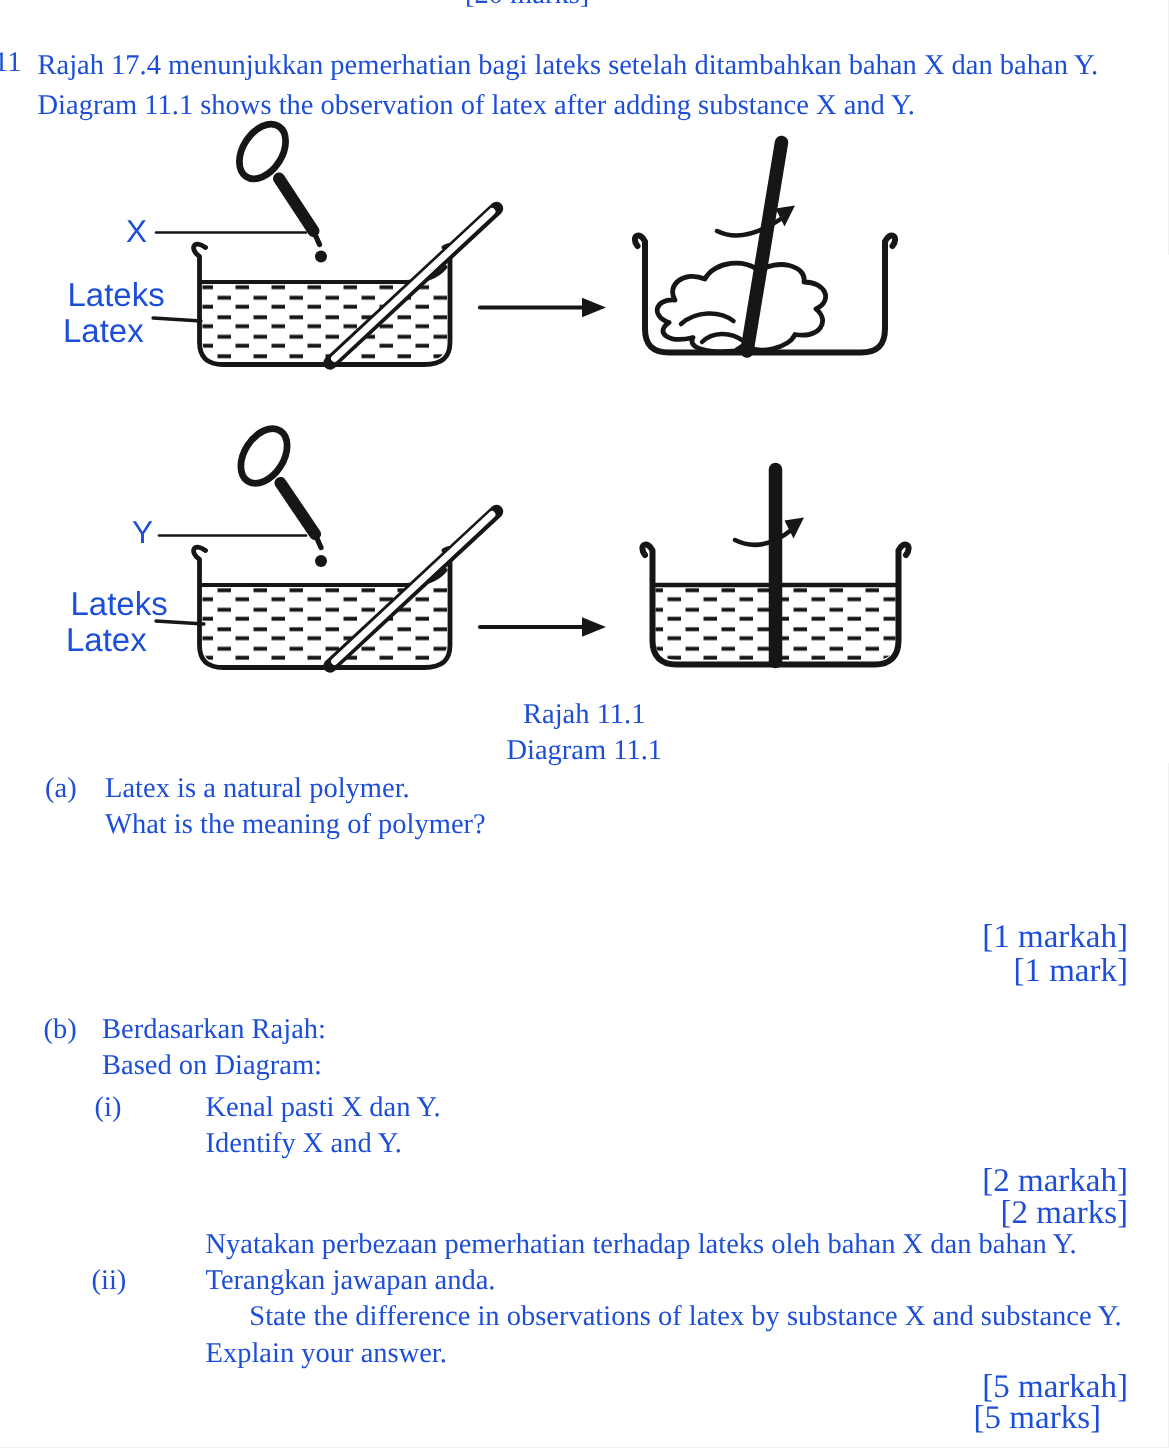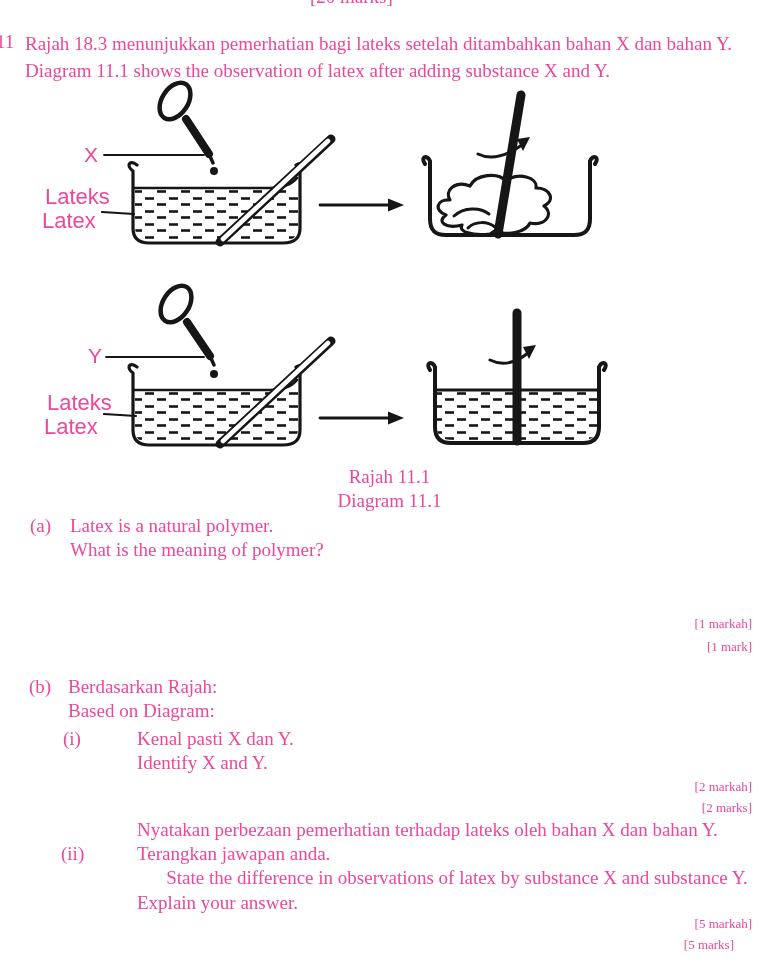--- a/index.html
+++ b/index.html
@@ -2,45 +2,45 @@
 <html><head>
 <meta charset="utf-8">
 <style>
   html,body{margin:0;padding:0;background:#e8e8e8;}
   .page{
     position:relative;
     width:779px;height:965px;
     margin:0 auto;
     background:#ffffff;
     overflow:hidden;
-    color:#ec4899;
+    color:#1d4ed8;
     font-family:"Liberation Serif", serif;
   }
   .abs{position:absolute;}
   .serif{font-family:"Liberation Serif", serif;font-size:19px;line-height:24.3px;}
   .sans{font-family:"Liberation Sans", sans-serif;}
   .it{}
   .right{text-align:right;}
-  .marks{font-size:13px;line-height:21.5px;}
+  .marks{font-size:22px;line-height:21.5px;}
   .nowrap{white-space:nowrap;}
   svg{display:block;}
   svg *{vector-effect:none;}
   .stroke{stroke:#161616;fill:none;stroke-linecap:round;stroke-linejoin:round;}
   .fillink{fill:#161616;stroke:none;}
 </style>
 </head>
 <body>
 
 <div class="page">
 
   <div class="abs serif it nowrap" style="left:310px;top:-15px;">[20 marks]</div>
 
   <div class="abs serif nowrap" style="left:-4px;top:30px;">11</div>
   <div class="abs" style="left:25px;top:30px;width:740px;">
-    <div class="serif nowrap" style="line-height:27px;">Rajah 18.3 menunjukkan pemerhatian bagi lateks setelah ditambahkan bahan X dan bahan Y.</div>
+    <div class="serif nowrap" style="line-height:27px;">Rajah 17.4 menunjukkan pemerhatian bagi lateks setelah ditambahkan bahan X dan bahan Y.</div>
     <div class="serif nowrap" style="line-height:27px;">Diagram 11.1 shows the observation of latex after adding substance X and Y.</div>
   </div>
 
   <svg class="abs" style="left:0;top:78px;" width="779" height="390" viewBox="0 0 779 390">
     <defs>
       <pattern id="latexDash" width="24" height="13" patternUnits="userSpaceOnUse">
         <line x1="1" y1="3.5" x2="10" y2="3.5" stroke="#161616" stroke-width="2.6"></line>
         <line x1="13" y1="9.5" x2="22" y2="9.5" stroke="#161616" stroke-width="2.6"></line>
       </pattern>
     </defs>

